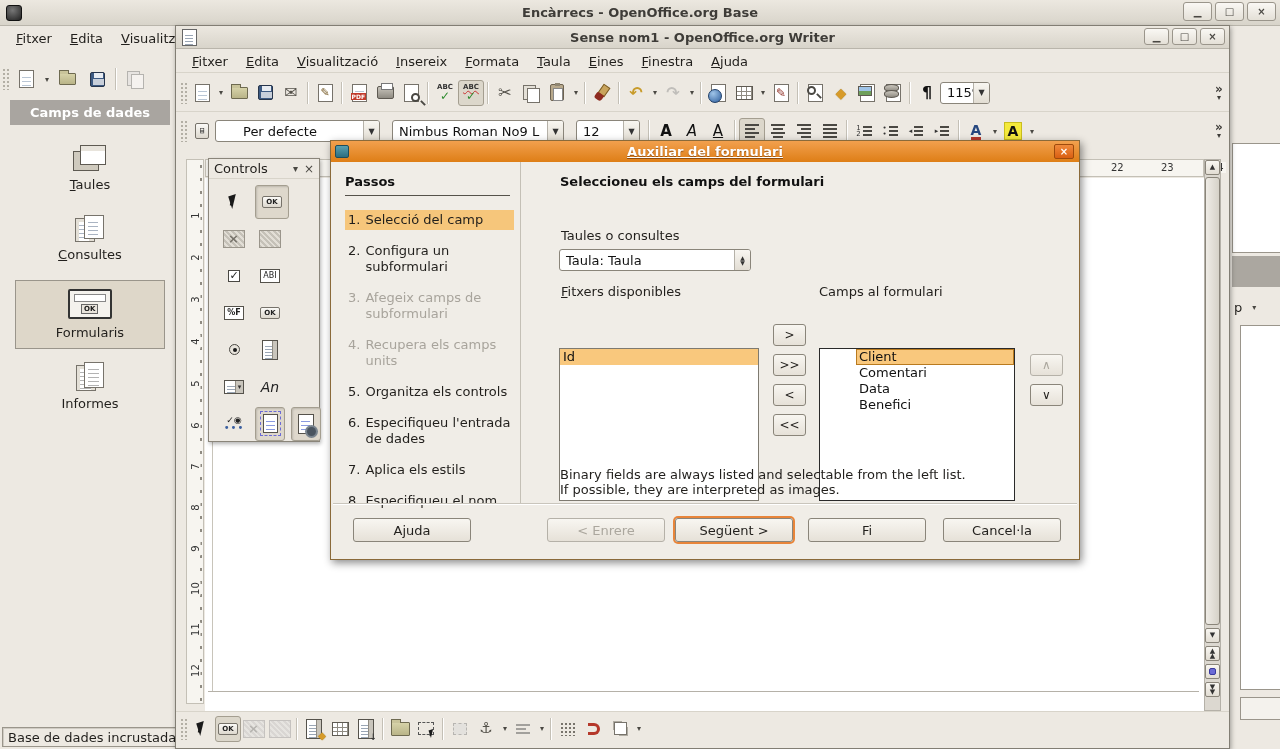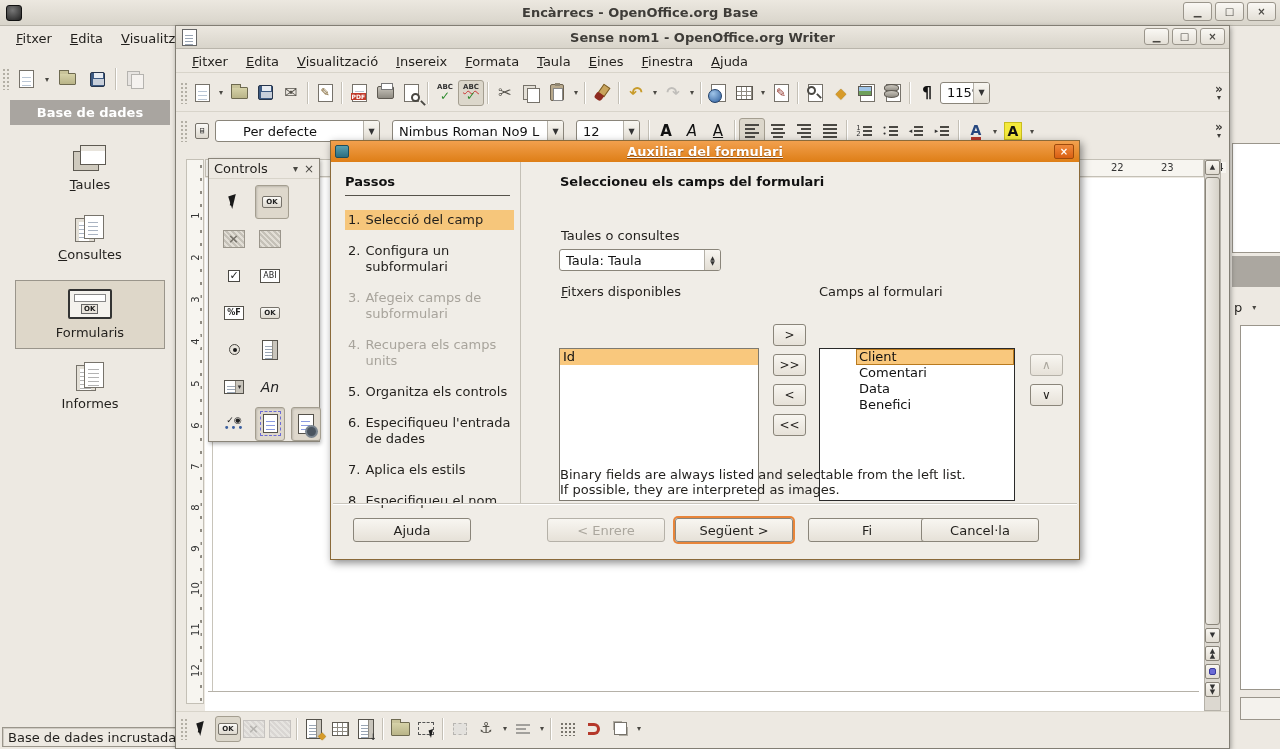--- a/index.html
+++ b/index.html
@@ -205,21 +205,21 @@
     display:flex; align-items:center; justify-content:center; }
   .steps-panel { position:absolute; left:0; top:21px; width:190px; bottom:55px; border-right:1px solid #C4C0B6; padding:12px 6px 0 14px; }
   .steps-head { font-weight:bold; color:#111; padding-bottom:6px; border-bottom:1px solid #55524B; margin-right:4px; }
   .steps-list { list-style:none; margin-top:14px; }
   .step { display:flex; gap:5px; line-height:16px; padding:2px 3px; margin-bottom:11px; color:#211F1C; }
   .step.active { background:#F6C67B; }
   .step.disabled { color:#A8A49C; }
   .dlg-content { position:absolute; left:209px; top:21px; right:0; bottom:55px; }
   .dlg-h1 { position:absolute; left:20px; top:12px; font-weight:bold; color:#111; }
   .lbl { position:absolute; color:#211F1C; }
-  .tbl-combo { position:absolute; left:19px; top:87px; width:162px; }
+  .tbl-combo { position:absolute; left:19px; top:87px; width:192px; }
   .spin { display:flex; flex-direction:column; font-size:6px; line-height:5px; color:#333; }
   .listbox { position:absolute; background:#fff; border:1px solid #7E7A70; overflow:hidden;margin-top:46px; }
   .listbox.focused { border:1px solid #2A2A2A;padding-left:36px; }
   .li-row { height:16px; line-height:16px; padding:0 3px; color:#111; white-space:nowrap; }
   .li-row.sel { background:#F9C87D; }
   .li-row.sel.focusring { outline:1px solid #B97A1E; outline-offset:-1px; }
   .sq-btn { position:absolute; width:33px; height:22px; border:1px solid #8A857A; border-radius:3px;
     background:linear-gradient(#F8F6F1,#E6E1D8); display:flex; align-items:center; justify-content:center; color:#211F1C; font-size:12px; }
   .sq-btn.disabled { color:#ABA79E; border-color:#B5B1A8; }
   .note { position:absolute; left:20px; color:#211F1C; line-height:15px; }
@@ -260,21 +260,21 @@
     <span class="tbi">
         <span class="ic-floppy"></span>
       </span>
     <span class="tsep"></span>
     <span class="tbi disabled">
         <span class="ic-2page"></span>
       </span>
   </div>
 
   <div class="sidebar">
-    <div class="sidebar-header">Base de dades</div>
+    <div class="sidebar-header">Camps de dades</div>
     <div class="side-item" style="top:45px;">
       <span class="si-tables"></span>
       <span class="side-label akey">Taules</span>
     </div>
     <div class="side-item" style="top:115px;">
       <span class="si-queries"></span>
       <span class="side-label akey">Consultes</span>
     </div>
     <div class="side-item selected" style="top:188px;">
       <span class="si-form"></span>
@@ -810,16 +810,16 @@
 
       <div class="note" style="top:305px;">Binary fields are always listed and selectable from the left list.</div>
       <div class="note" style="top:320px;">If possible, they are interpreted as images.</div>
     </div>
 
     <div class="dlg-sep"></div>
     <span class="dlg-btn akey" style="left:22px;">Ajuda</span>
     <span class="dlg-btn disabled" style="left:216px;">&lt; Enrere</span>
     <span class="dlg-btn default akey" style="left:344px;">Següent &gt;</span>
     <span class="dlg-btn akey" style="left:477px;">Fi</span>
-    <span class="dlg-btn akey" style="left:590px;">Cancel·la</span>
+    <span class="dlg-btn akey" style="left:612px;">Cancel·la</span>
   </div>
 
 </div>
 
 </body></html>

